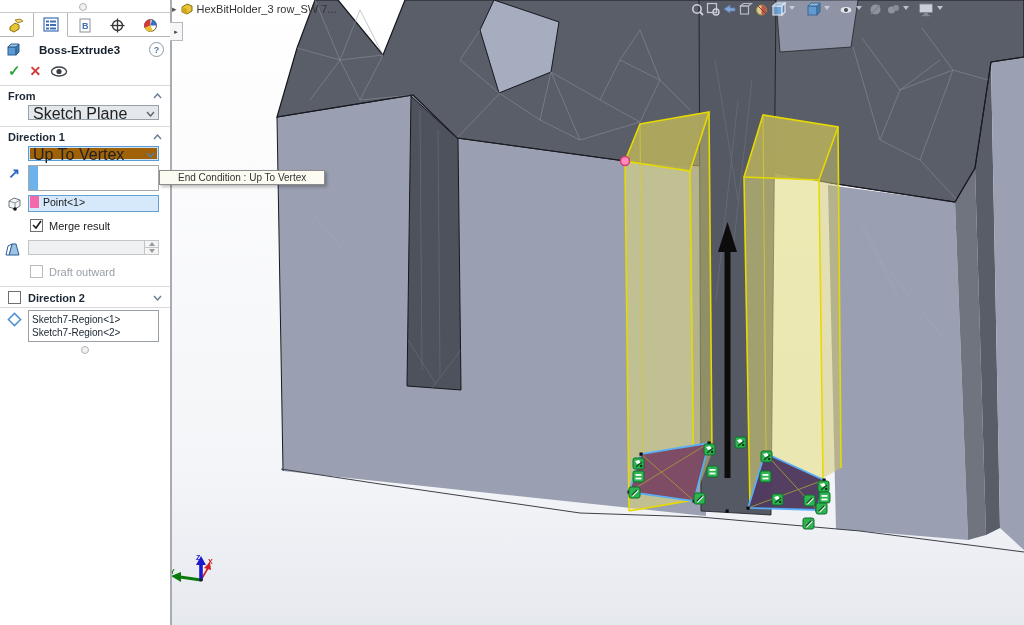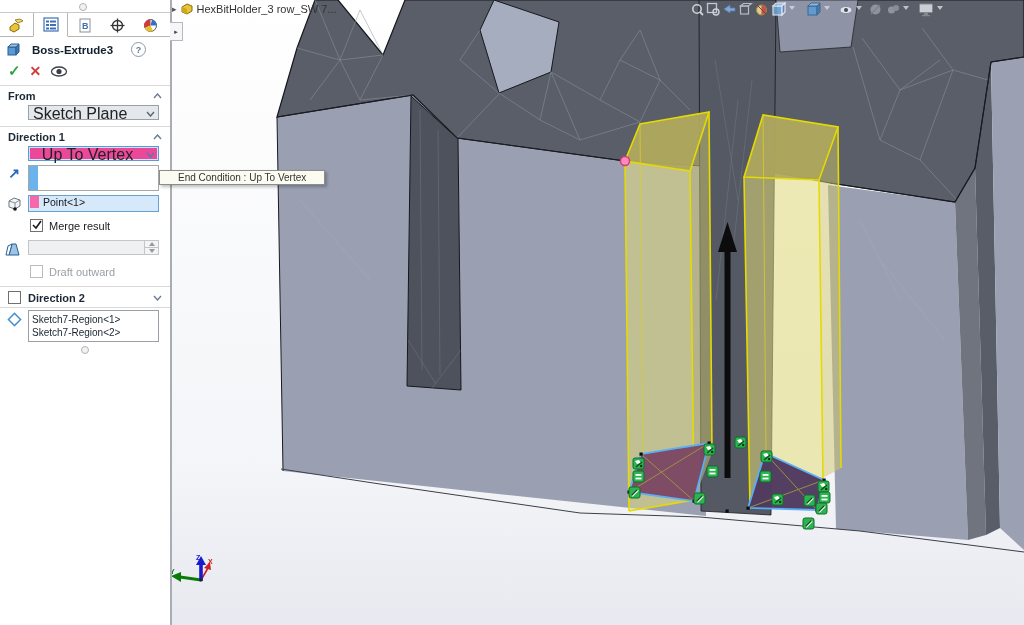--- a/index.html
+++ b/index.html
@@ -15,33 +15,33 @@
   .hud{position:absolute;top:2px;height:17px;opacity:.85;}
   .hud svg{display:block;}
   .hud-caret{position:absolute;top:6px;width:0;height:0;border-left:3px solid transparent;border-right:3px solid transparent;border-top:4px solid #d6dae2;opacity:.8;}
   
   #panel{position:absolute;left:0;top:0;width:170px;height:625px;background:#fff;border-right:2px solid #a9adb3;font-size:11px;z-index:20;}
   .top-strip{height:12px;border-bottom:1px solid #c9c9c9;position:relative;}
   .grip-dot{position:absolute;left:79px;top:3px;width:6px;height:6px;border:1px solid #b3b3b3;border-radius:50%;background:#f2f2f2;}
   .tabs{display:flex;height:23px;border-bottom:1px solid #b5b5b5;align-items:flex-end;}
   .tab{width:33px;height:22px;display:flex;align-items:center;justify-content:center;}
   .tab.active{border:1px solid #b5b5b5;border-bottom:1px solid #fff;background:#fff;height:23px;margin-bottom:-1px;}
-  .title-row{display:flex;align-items:center;gap:10px;padding:5px 24px 3px 6px;}
+  .title-row{display:flex;align-items:center;gap:17px;padding:5px 6px 3px 6px;}
   .title-row .t{font-weight:bold;font-size:11.5px;color:#14202e;flex:1;}
   .help{width:13px;height:13px;border:1px solid #8a9aa8;border-radius:50%;color:#5a7a96;font-size:9px;font-weight:bold;display:flex;align-items:center;justify-content:center;}
   .action-row{display:flex;align-items:center;gap:9px;padding:2px 8px 5px 8px;}
   .ok{color:#2ea43c;font-size:15px;font-weight:bold;}
   .cancel{color:#d03a3a;font-size:14px;font-weight:bold;}
   .sep{border-top:1px solid #d9d9d9;margin:0;}
   .sec-head{display:flex;align-items:center;padding:4px 8px 3px 8px;font-weight:bold;color:#1c2836;}
   .sec-head .lbl{flex:1;}
   .chev{width:9px;height:6px;}
   .ctrl{margin-left:28px;width:131px;box-sizing:border-box;}
   .combo{position:relative;height:15px;line-height:15px;border:1px solid #98a0a8;background:#e4e7eb;padding:0 16px 0 4px;font-size:16px;color:#222;}
-  .combo.focus{border:1px solid #5b9bd5;background:#ec4899;box-shadow:0 0 0 1px #cfe3f5 inset;text-align:center;}
+  .combo.focus{border:1px solid #5b9bd5;background:#a16207;box-shadow:0 0 0 1px #cfe3f5 inset;}
   .combo .dd{position:absolute;right:3px;top:5px;}
   .selrow{display:flex;align-items:flex-start;margin:4px 0 0 0;}
   .selrow .ic{width:28px;display:flex;justify-content:center;padding-top:1px;}
   .box-empty{width:131px;height:26px;border:1px solid #a8a8a8;background:#fff;box-sizing:border-box;position:relative;}
   .box-empty .bar{position:absolute;left:0;top:0;bottom:0;width:9px;background:#6cb3ee;}
   .box-point{width:131px;height:17px;border:1px solid #66a1d2;background:#d6e9fb;box-sizing:border-box;display:flex;align-items:flex-start;font-size:10.5px;color:#1a1a1a;}
   .swatch{width:9px;height:12px;background:#f468ac;margin:0 4px 0 1px;flex:none;}
   .cb-row{display:flex;align-items:center;gap:6px;margin:7px 0 0 30px;}
   .cb{width:11px;height:11px;border:1px solid #707070;background:#fff;position:relative;flex:none;}
   .cb svg{position:absolute;left:-1px;top:-3px;}

